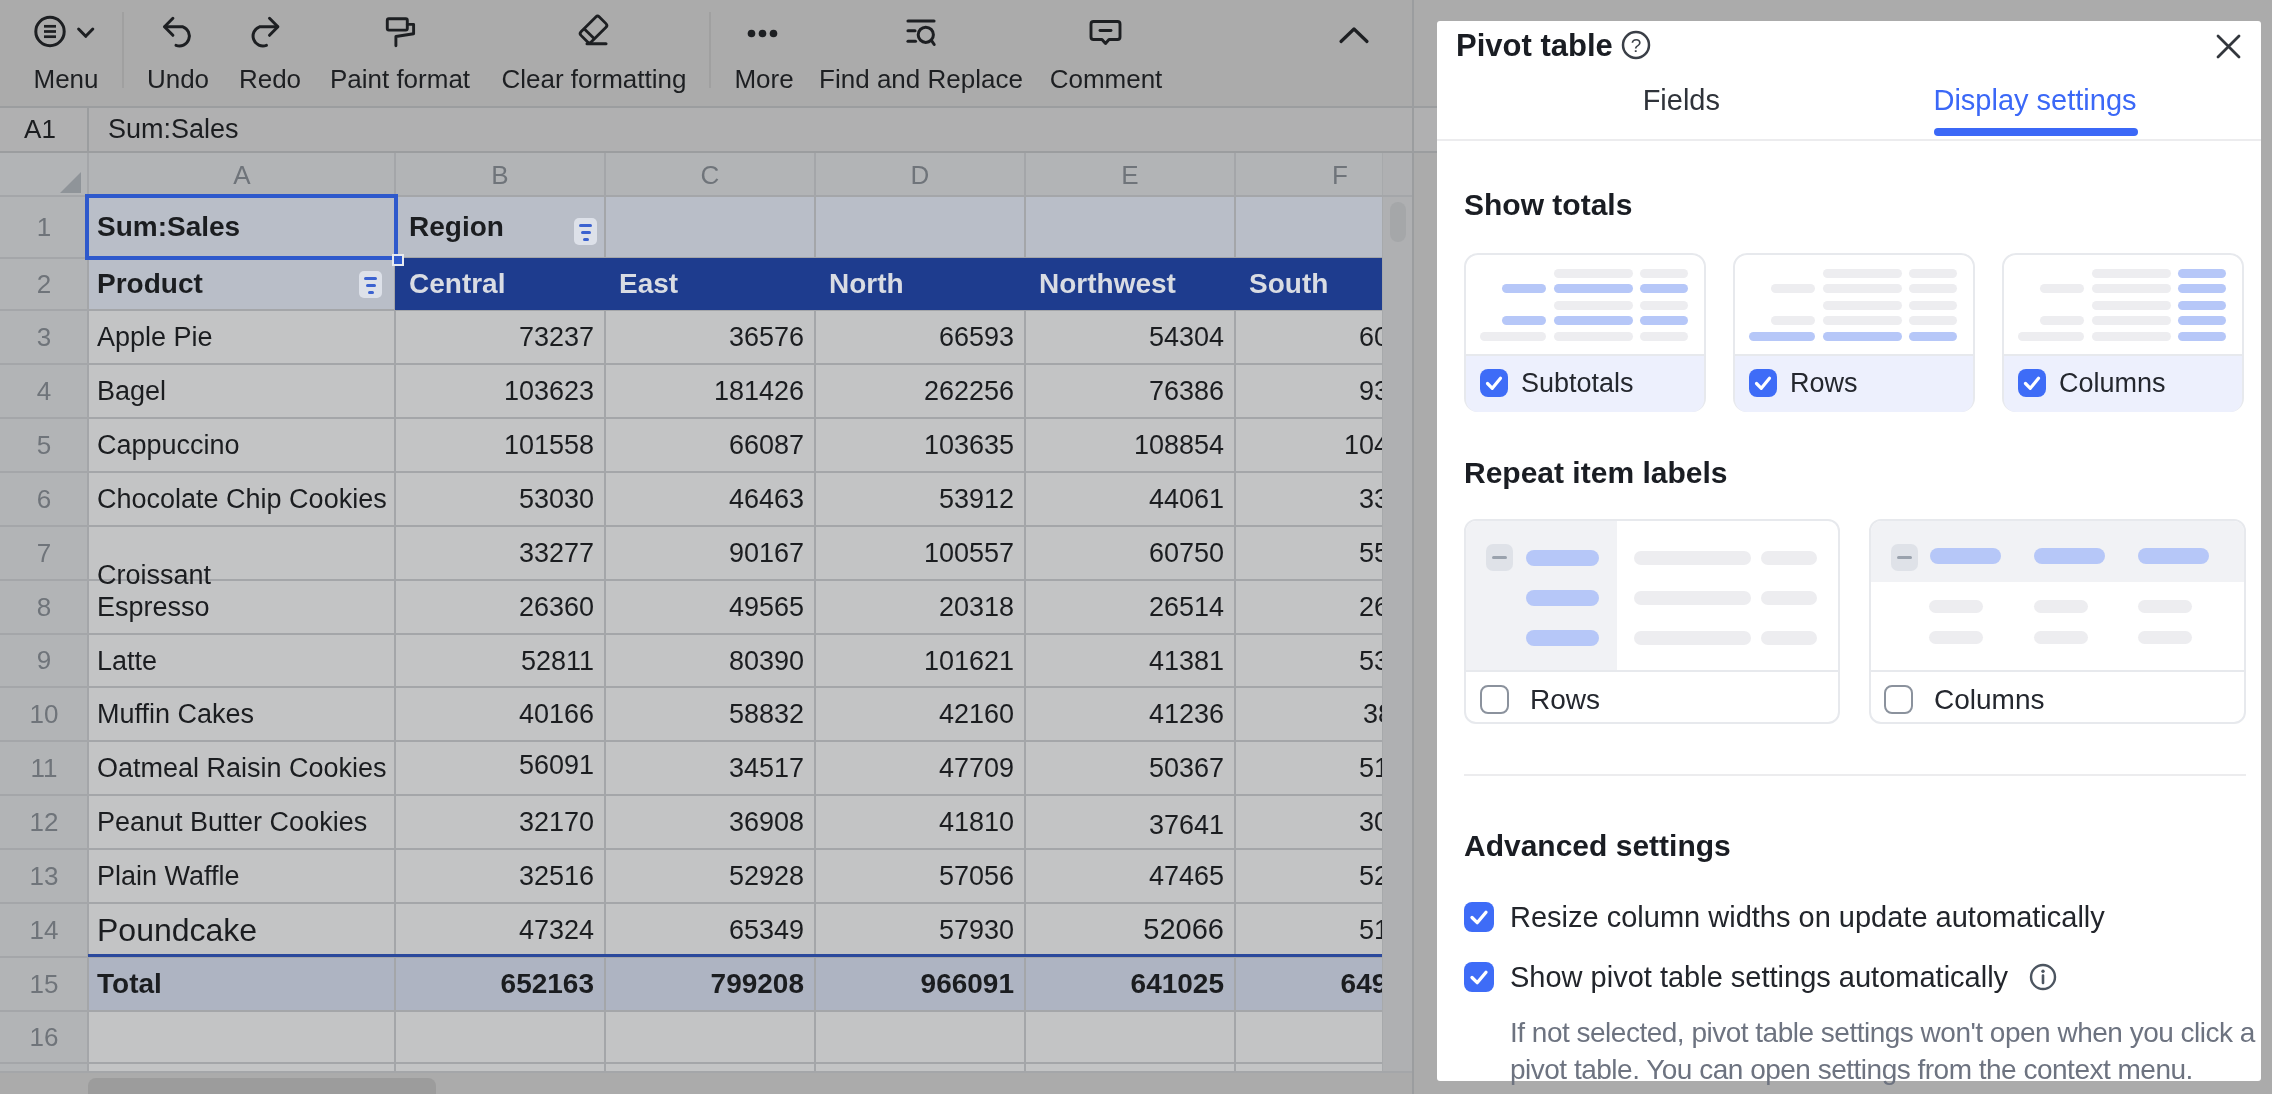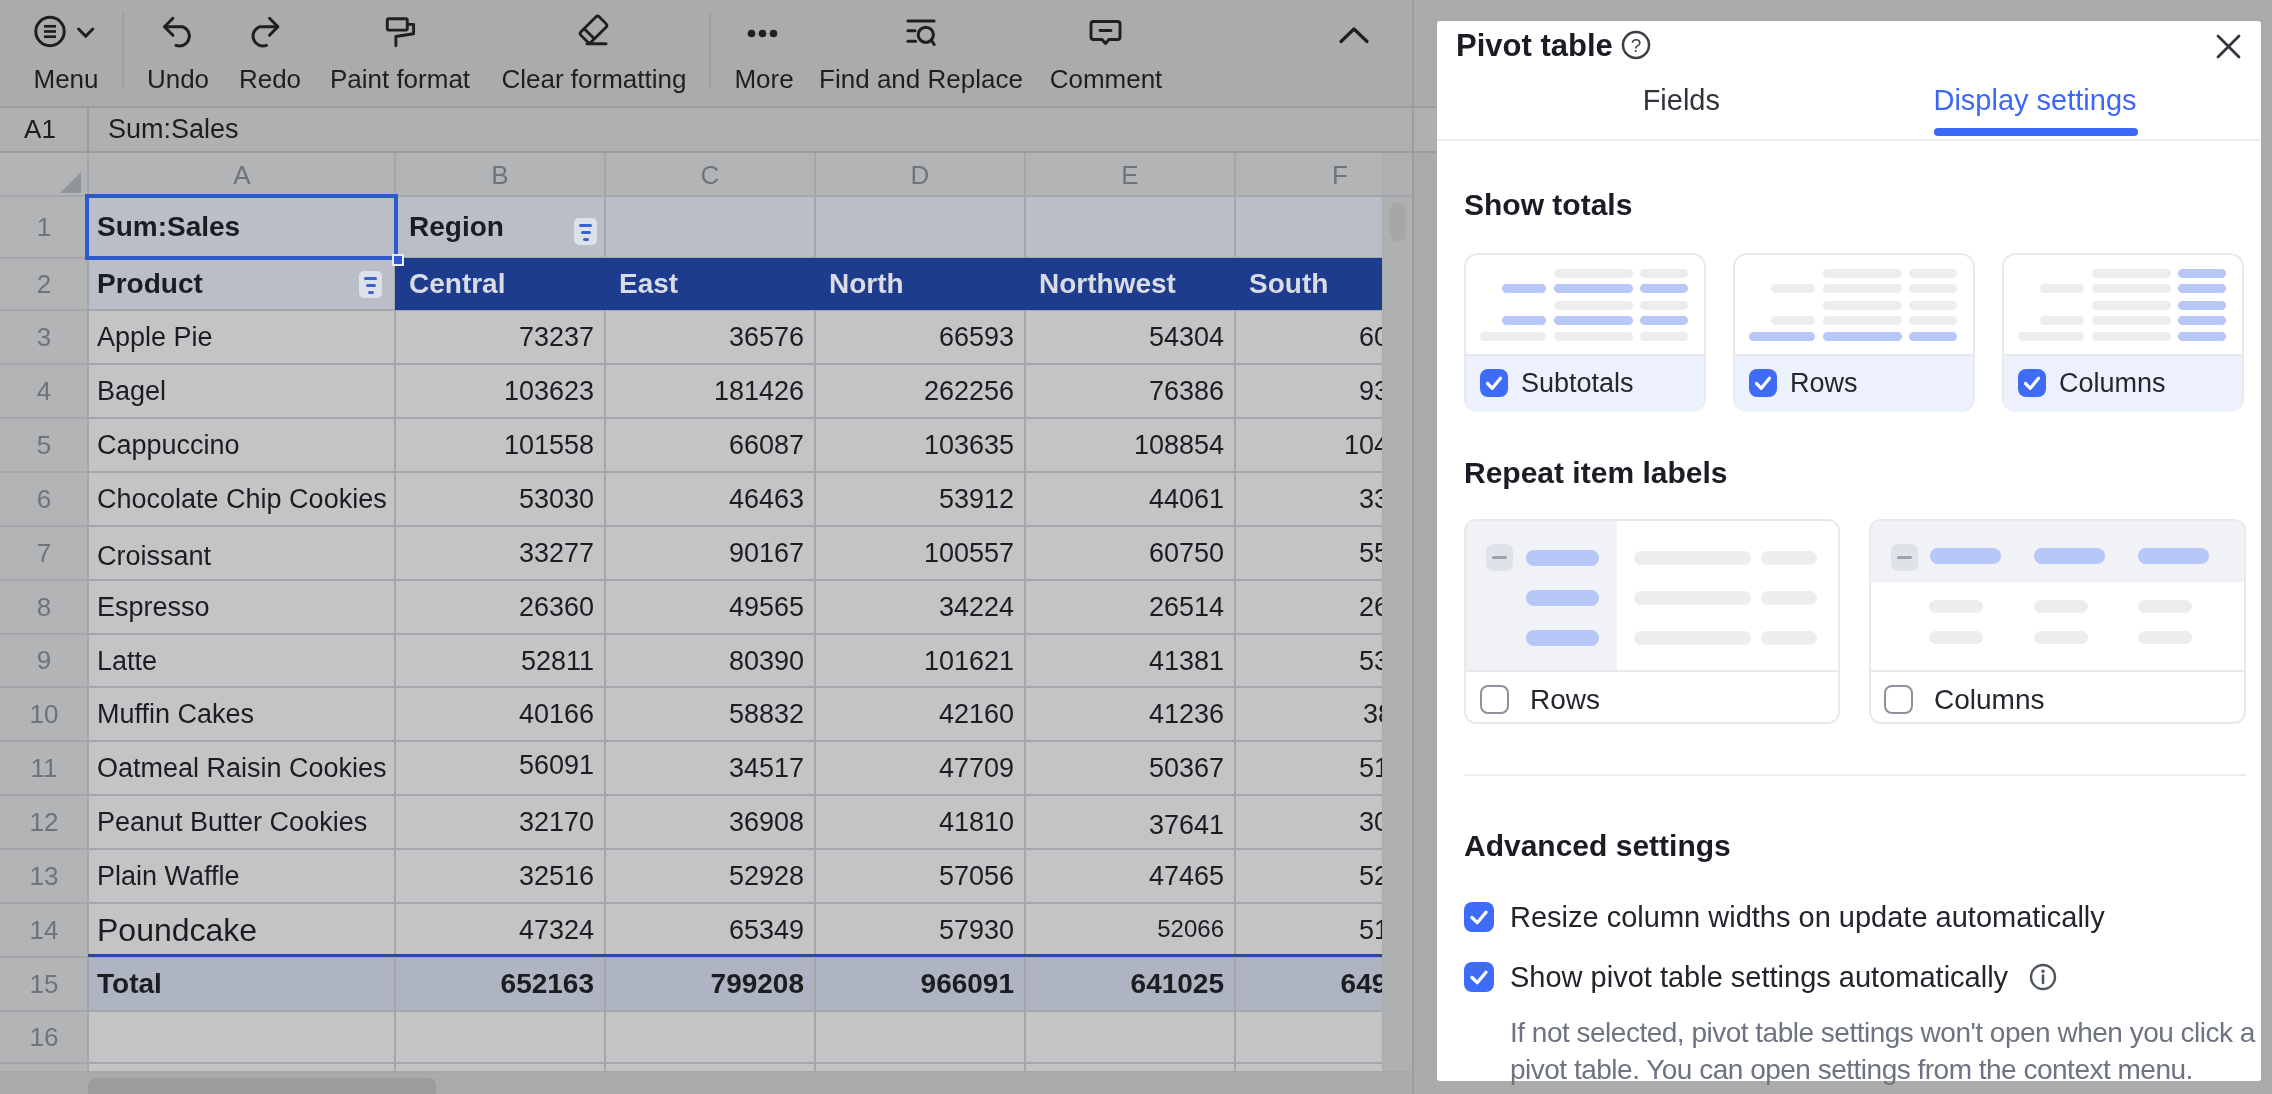--- a/index.html
+++ b/index.html
@@ -169,32 +169,32 @@
       <div class="a fr" style="left:0;top:0;width:199px;height:54px;font-size:27px;color:#1b1d20">104858</div>
     </div>
 <div class="a fl" style="left:97px;top:472px;height:54px;font-size:27px;color:#1b1d20;white-space:nowrap">Chocolate Chip Cookies</div>
 <div class="a fr" style="left:395px;top:472px;width:199px;height:54px;font-size:27px;color:#1b1d20">53030</div>
 <div class="a fr" style="left:605px;top:472px;width:199px;height:54px;font-size:27px;color:#1b1d20">46463</div>
 <div class="a fr" style="left:815px;top:472px;width:199px;height:54px;font-size:27px;color:#1b1d20">53912</div>
 <div class="a fr" style="left:1025px;top:472px;width:199px;height:54px;font-size:27px;color:#1b1d20">44061</div>
 <div class="a" style="left:1235px;top:472px;width:147px;height:54px;overflow:hidden">
       <div class="a fr" style="left:0;top:0;width:199px;height:54px;font-size:27px;color:#1b1d20">33777</div>
     </div>
-<div class="a fl" style="left:97px;top:529px;height:54px;font-size:27px;color:#1b1d20;white-space:nowrap">Croissant</div>
+<div class="a fl" style="left:97px;top:548px;height:54px;font-size:27px;color:#1b1d20;white-space:nowrap">Croissant</div>
 <div class="a fr" style="left:395px;top:526px;width:199px;height:54px;font-size:27px;color:#1b1d20">33277</div>
 <div class="a fr" style="left:605px;top:526px;width:199px;height:54px;font-size:27px;color:#1b1d20">90167</div>
 <div class="a fr" style="left:815px;top:526px;width:199px;height:54px;font-size:27px;color:#1b1d20">100557</div>
 <div class="a fr" style="left:1025px;top:526px;width:199px;height:54px;font-size:27px;color:#1b1d20">60750</div>
 <div class="a" style="left:1235px;top:526px;width:147px;height:54px;overflow:hidden">
       <div class="a fr" style="left:0;top:0;width:199px;height:54px;font-size:27px;color:#1b1d20">55444</div>
     </div>
 <div class="a fl" style="left:97px;top:580px;height:54px;font-size:27px;color:#1b1d20;white-space:nowrap">Espresso</div>
 <div class="a fr" style="left:395px;top:580px;width:199px;height:54px;font-size:27px;color:#1b1d20">26360</div>
 <div class="a fr" style="left:605px;top:580px;width:199px;height:54px;font-size:27px;color:#1b1d20">49565</div>
-<div class="a fr" style="left:815px;top:580px;width:199px;height:54px;font-size:27px;color:#1b1d20">34224</div>
+<div class="a fr" style="left:815px;top:580px;width:199px;height:54px;font-size:27px;color:#1b1d20">20318</div>
 <div class="a fr" style="left:1025px;top:580px;width:199px;height:54px;font-size:27px;color:#1b1d20">26514</div>
 <div class="a" style="left:1235px;top:580px;width:147px;height:54px;overflow:hidden">
       <div class="a fr" style="left:0;top:0;width:199px;height:54px;font-size:27px;color:#1b1d20">26999</div>
     </div>
 <div class="a fl" style="left:97px;top:634px;height:54px;font-size:27px;color:#1b1d20;white-space:nowrap">Latte</div>
 <div class="a fr" style="left:395px;top:634px;width:199px;height:54px;font-size:27px;color:#1b1d20">52811</div>
 <div class="a fr" style="left:605px;top:634px;width:199px;height:54px;font-size:27px;color:#1b1d20">80390</div>
 <div class="a fr" style="left:815px;top:634px;width:199px;height:54px;font-size:27px;color:#1b1d20">101621</div>
 <div class="a fr" style="left:1025px;top:634px;width:199px;height:54px;font-size:27px;color:#1b1d20">41381</div>
 <div class="a" style="left:1235px;top:634px;width:147px;height:54px;overflow:hidden">
@@ -229,21 +229,21 @@
 <div class="a fr" style="left:605px;top:849px;width:199px;height:54px;font-size:27px;color:#1b1d20">52928</div>
 <div class="a fr" style="left:815px;top:849px;width:199px;height:54px;font-size:27px;color:#1b1d20">57056</div>
 <div class="a fr" style="left:1025px;top:849px;width:199px;height:54px;font-size:27px;color:#1b1d20">47465</div>
 <div class="a" style="left:1235px;top:849px;width:147px;height:54px;overflow:hidden">
       <div class="a fr" style="left:0;top:0;width:199px;height:54px;font-size:27px;color:#1b1d20">52333</div>
     </div>
 <div class="a fl" style="left:97px;top:903px;height:54px;font-size:32px;color:#1b1d20;white-space:nowrap">Poundcake</div>
 <div class="a fr" style="left:395px;top:903px;width:199px;height:54px;font-size:27px;color:#1b1d20">47324</div>
 <div class="a fr" style="left:605px;top:903px;width:199px;height:54px;font-size:27px;color:#1b1d20">65349</div>
 <div class="a fr" style="left:815px;top:903px;width:199px;height:54px;font-size:27px;color:#1b1d20">57930</div>
-<div class="a fr" style="left:1025px;top:903px;width:199px;height:52px;font-size:24px;color:#1b1d20">52066</div>
+<div class="a fr" style="left:1025px;top:903px;width:199px;height:52px;font-size:29px;color:#1b1d20">52066</div>
 <div class="a" style="left:1235px;top:903px;width:147px;height:54px;overflow:hidden">
       <div class="a fr" style="left:0;top:0;width:199px;height:54px;font-size:27px;color:#1b1d20">51777</div>
     </div>
 <div class="a fl b" style="left:97px;top:957px;height:54px;font-size:28px;color:#1b1d20">Total</div>
 <div class="a fr b" style="left:395px;top:957px;width:199px;height:54px;font-size:28px;color:#1b1d20">652163</div>
 <div class="a fr b" style="left:605px;top:957px;width:199px;height:54px;font-size:28px;color:#1b1d20">799208</div>
 <div class="a fr b" style="left:815px;top:957px;width:199px;height:54px;font-size:28px;color:#1b1d20">966091</div>
 <div class="a fr b" style="left:1025px;top:957px;width:199px;height:54px;font-size:28px;color:#1b1d20">641025</div>
 <div class="a" style="left:1235px;top:957px;width:147px;height:54px;overflow:hidden">
       <div class="a fr b" style="left:0;top:0;width:199px;height:54px;font-size:28px;color:#1b1d20">649452</div>

